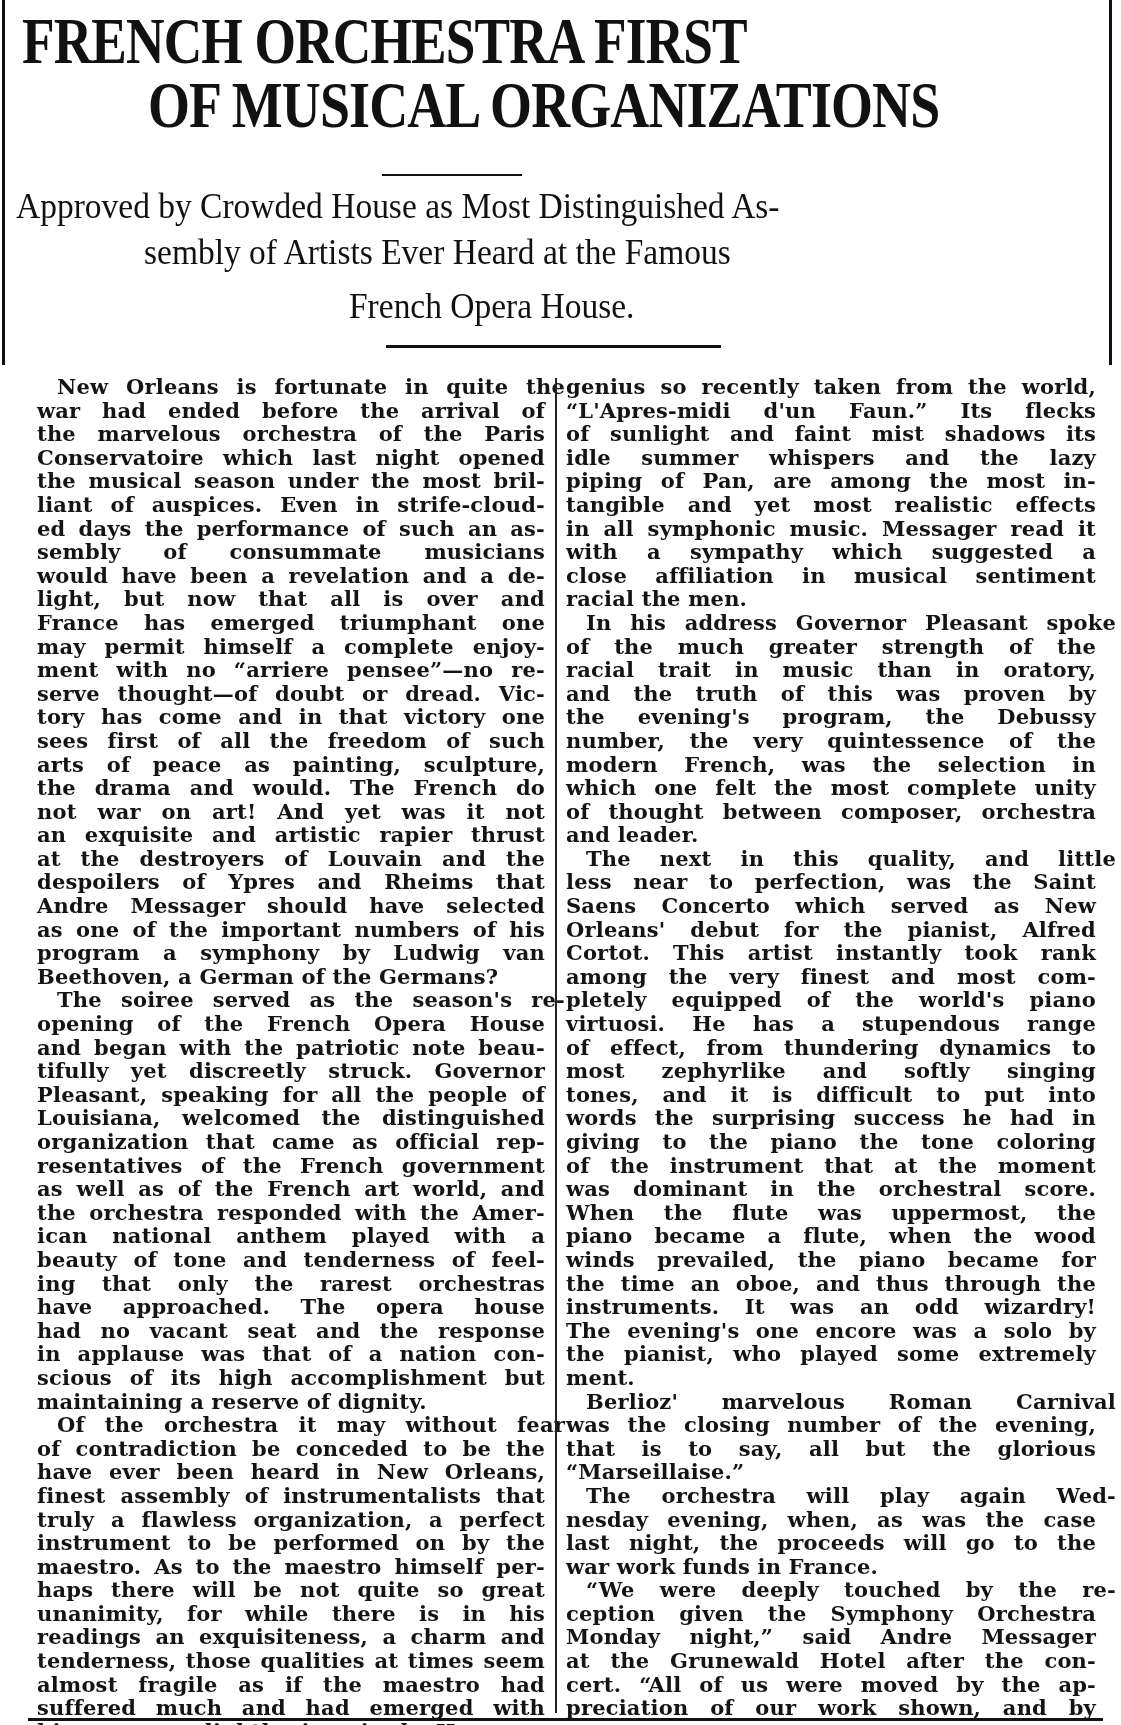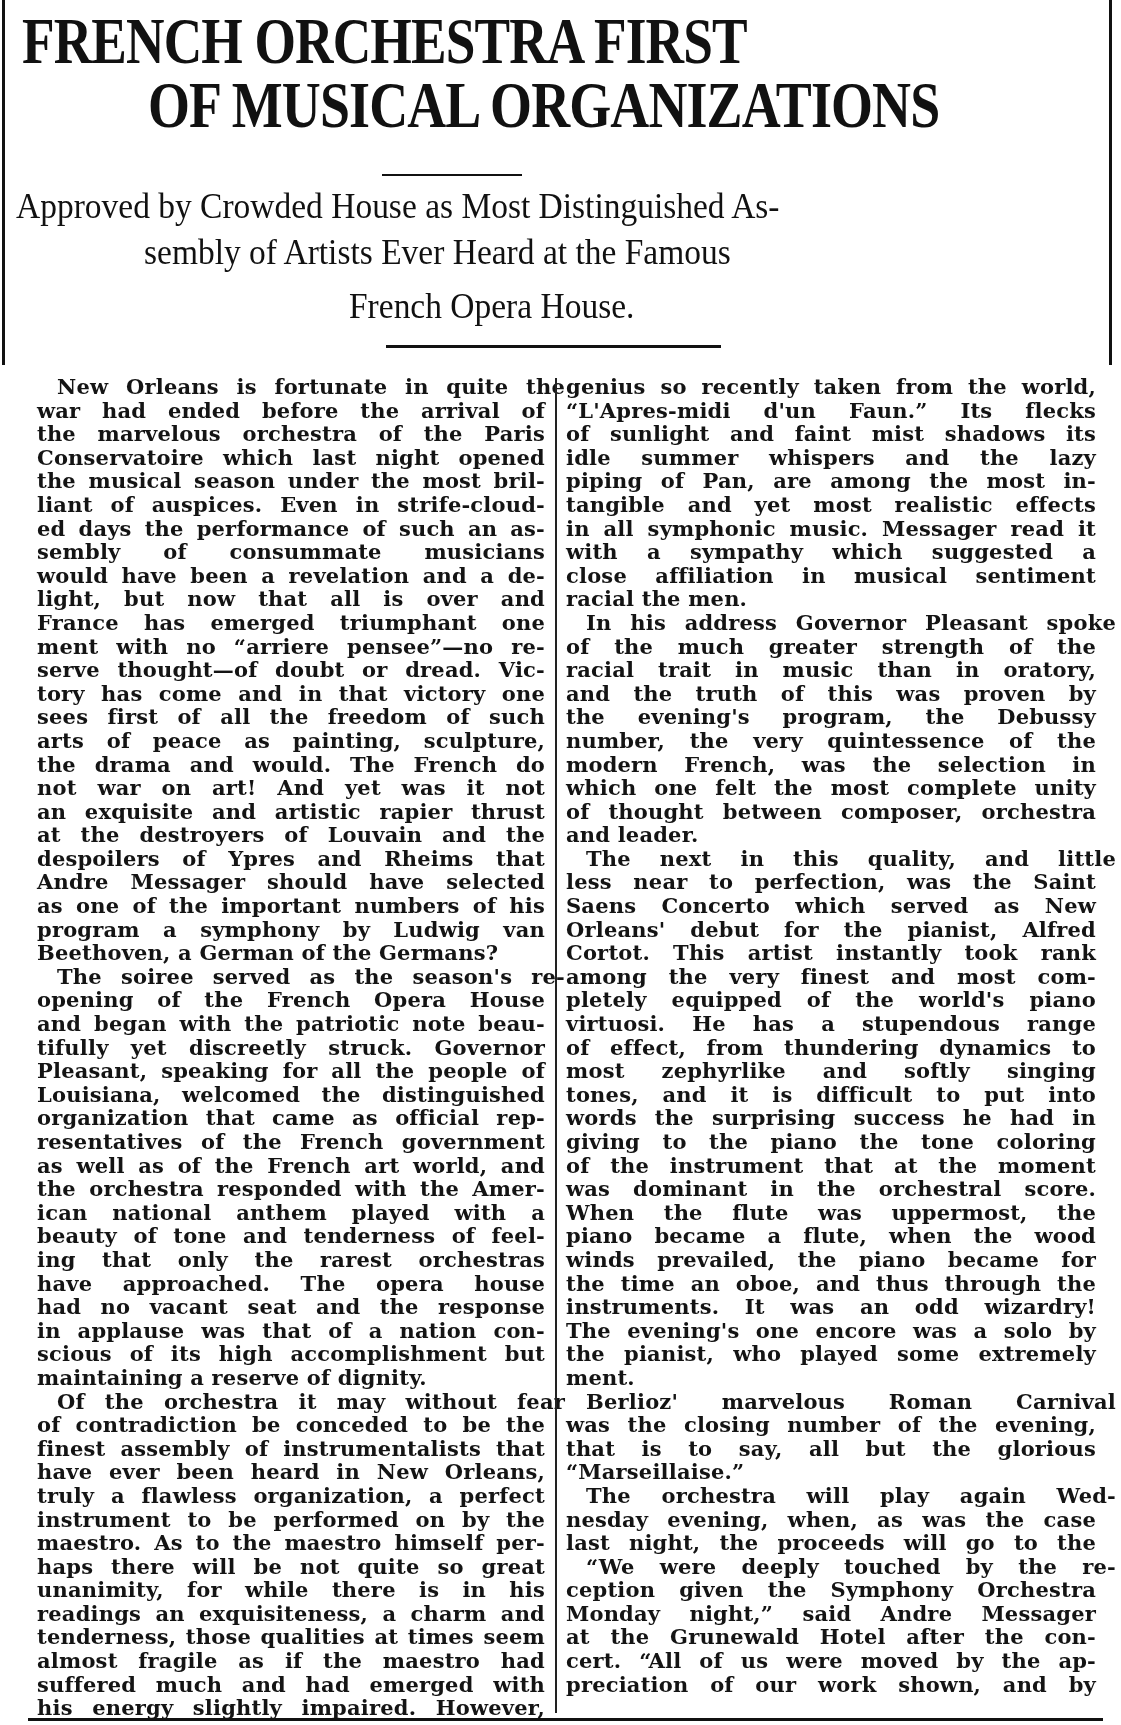--- a/index.html
+++ b/index.html
@@ -99,20 +99,21 @@
       <span class="line">war had ended before the arrival of</span>
       <span class="line">the marvelous orchestra of the Paris</span>
       <span class="line">Conservatoire which last night opened</span>
       <span class="line">the musical season under the most bril-</span>
       <span class="line">liant of auspices. Even in strife-cloud-</span>
       <span class="line">ed days the performance of such an as-</span>
       <span class="line">sembly of consummate musicians</span>
       <span class="line">would have been a revelation and a de-</span>
       <span class="line">light, but now that all is over and</span>
       <span class="line">France has emerged triumphant one</span>
+      <span class="line">may permit himself a complete enjoy-</span>
       <span class="line">ment with no “arriere pensee”—no re-</span>
       <span class="line">serve thought—of doubt or dread. Vic-</span>
       <span class="line">tory has come and in that victory one</span>
       <span class="line">sees first of all the freedom of such</span>
       <span class="line">arts of peace as painting, sculpture,</span>
       <span class="line">the drama and would. The French do</span>
       <span class="line">not war on art! And yet was it not</span>
       <span class="line">an exquisite and artistic rapier thrust</span>
       <span class="line">at the destroyers of Louvain and the</span>
       <span class="line">despoilers of Ypres and Rheims that</span>
@@ -133,22 +134,22 @@
       <span class="line">ican national anthem played with a</span>
       <span class="line">beauty of tone and tenderness of feel-</span>
       <span class="line">ing that only the rarest orchestras</span>
       <span class="line">have approached. The opera house</span>
       <span class="line">had no vacant seat and the response</span>
       <span class="line">in applause was that of a nation con-</span>
       <span class="line">scious of its high accomplishment but</span>
       <span class="line last">maintaining a reserve of dignity.</span>
       <span class="line indent">Of the orchestra it may without fear</span>
       <span class="line">of contradiction be conceded to be the</span>
+      <span class="line">have ever been heard in New Orleans,</span>
       <span class="line">finest assembly of instrumentalists that</span>
-      <span class="line">have ever been heard in New Orleans,</span>
       <span class="line">truly a flawless organization, a perfect</span>
       <span class="line">instrument to be performed on by the</span>
       <span class="line">maestro. As to the maestro himself per-</span>
       <span class="line">haps there will be not quite so great</span>
       <span class="line">unanimity, for while there is in his</span>
       <span class="line">readings an exquisiteness, a charm and</span>
       <span class="line">tenderness, those qualities at times seem</span>
       <span class="line">almost fragile as if the maestro had</span>
       <span class="line">suffered much and had emerged with</span>
       <span class="line">his energy slightly impaired. However,</span>
@@ -198,20 +199,21 @@
       <span class="line">The evening's one encore was a solo by</span>
       <span class="line">the pianist, who played some extremely</span>
       <span class="line last">ment.</span>
       <span class="line indent">Berlioz' marvelous Roman Carnival</span>
       <span class="line">was the closing number of the evening,</span>
       <span class="line">that is to say, all but the glorious</span>
       <span class="line last">“Marseillaise.”</span>
       <span class="line indent">The orchestra will play again Wed-</span>
       <span class="line">nesday evening, when, as was the case</span>
       <span class="line">last night, the proceeds will go to the</span>
+      <span class="line last">war work funds in France.</span>
       <span class="line indent">“We were deeply touched by the re-</span>
       <span class="line">ception given the Symphony Orchestra</span>
       <span class="line">Monday night,” said Andre Messager</span>
       <span class="line">at the Grunewald Hotel after the con-</span>
       <span class="line">cert. “All of us were moved by the ap-</span>
       <span class="line">preciation of our work shown, and by</span>
     </div>
 
   <div class="rule rule-bottom"></div>
 </div>

